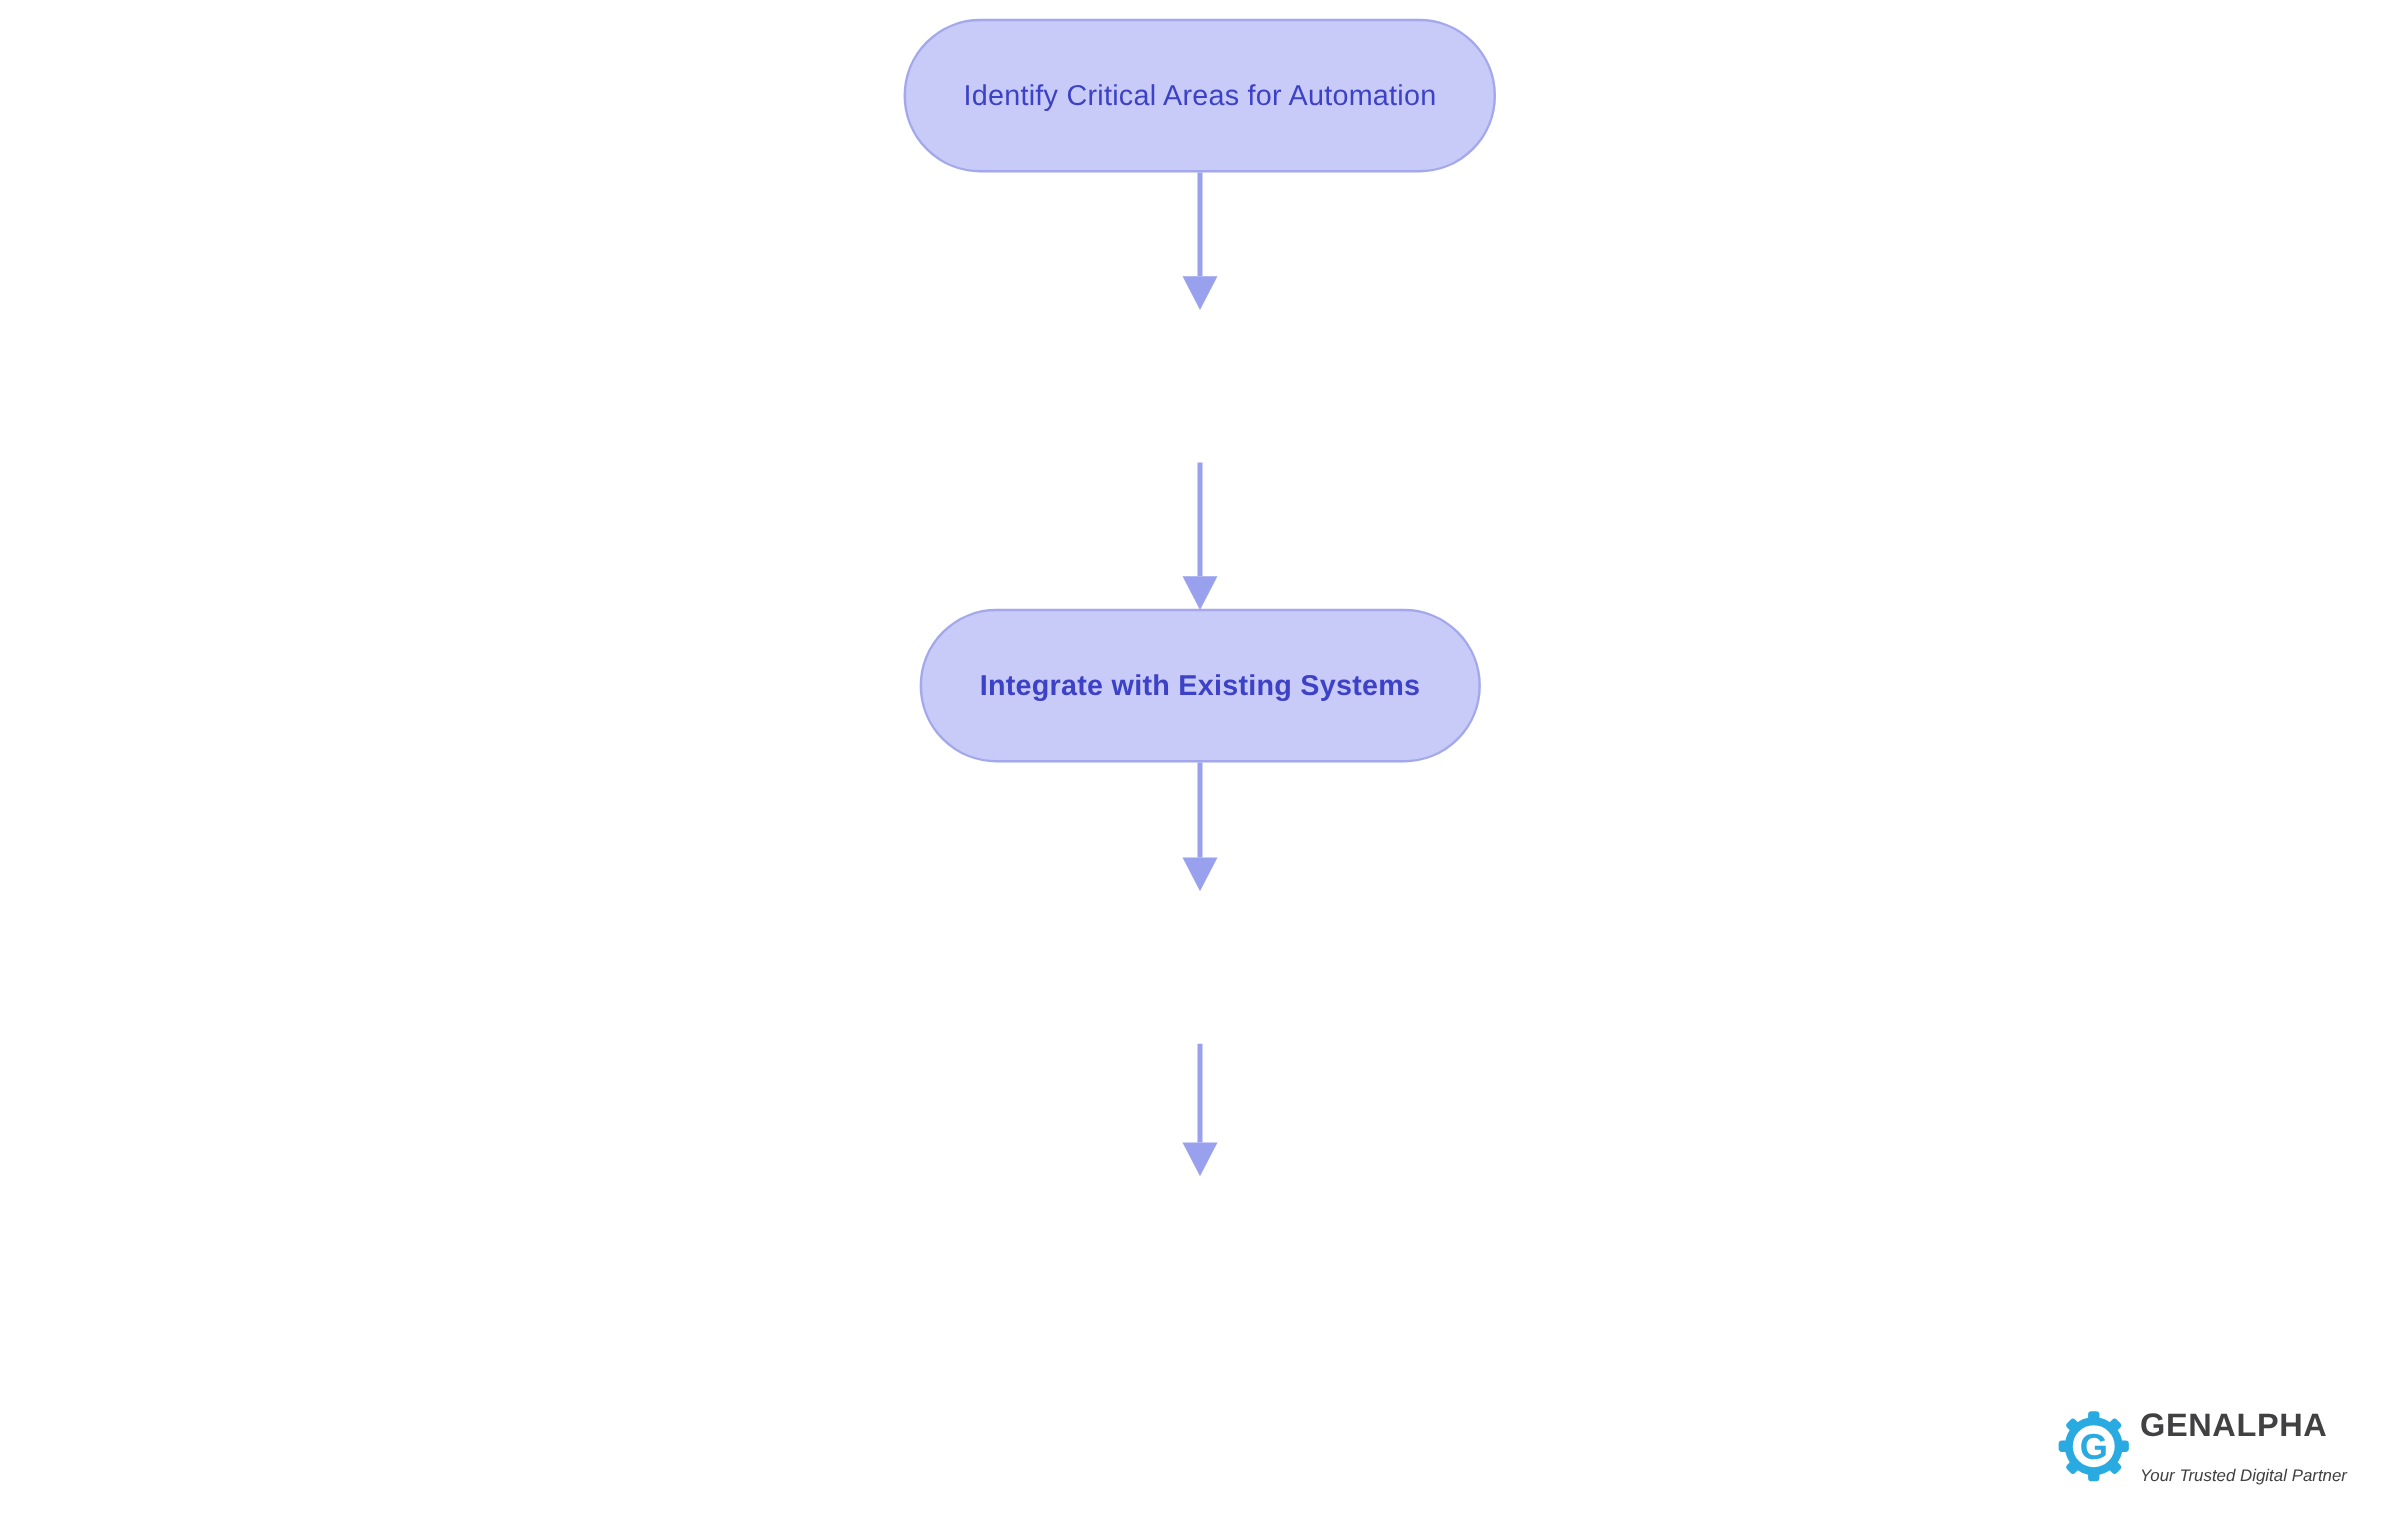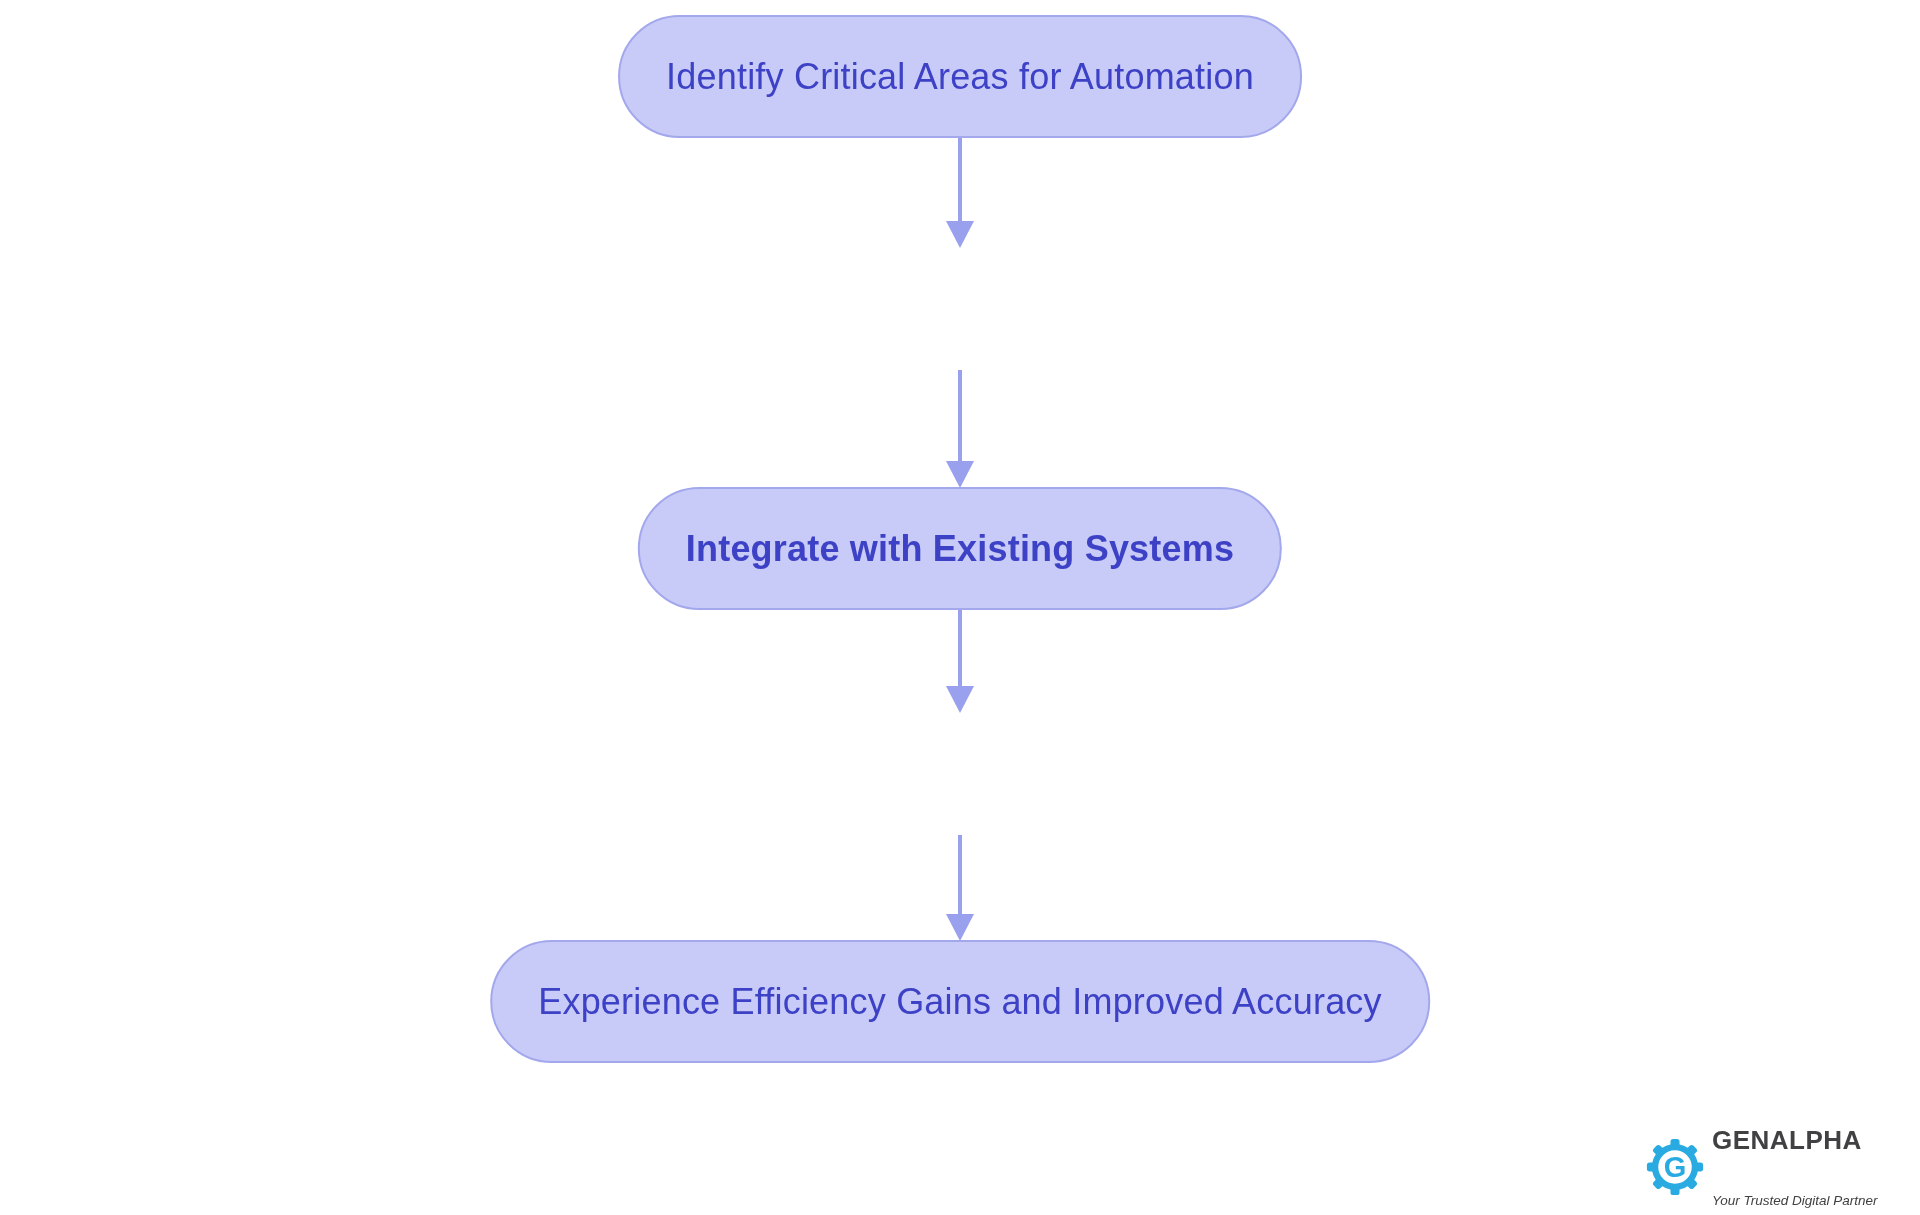--- a/index.html
+++ b/index.html
@@ -31,21 +31,21 @@
     background:var(--node-fill);
     border:2px solid var(--node-border);
     border-radius:62px;
     display:flex;
     align-items:center;
     justify-content:center;
     padding:0 46px;
     white-space:nowrap;
   }
   .flow-node span{
-    font-size:36px;
+    font-size:23px;
     letter-spacing:0.2px;
     color:var(--node-text);
   }
   .node-1{top:15px;}
   .node-2{top:247px;}
   .node-3{top:487px;font-weight:bold;}
   .node-4{top:712px;}
   .node-5{top:940px;}
 
   .flow-arrow{
@@ -77,21 +77,20 @@
     left:1646px;
     top:1126px;
     display:flex;
     align-items:center;
   }
   .brand-text{
     margin-left:8px;
     display:flex;
     flex-direction:column;
     justify-content:center;
-    gap:20px;
   }
   .brand-name{
     font-size:26px;
     font-weight:bold;
     letter-spacing:0.5px;
     color:var(--brand-dark);
     line-height:1.1;
   }
   .brand-tagline{
     font-size:13.5px;
@@ -128,23 +127,20 @@
     <div class="shaft"></div>
     <div class="head"></div>
   </div>
 
 
   <div class="flow-arrow arrow-4">
     <div class="shaft"></div>
     <div class="head"></div>
   </div>
 
-  <div class="flow-node node-5">
-    <span>Experience Efficiency Gains and Improved Accuracy</span>
-  </div>
 
   <div class="brand">
     <svg width="58" height="58" viewBox="0 0 64 64">
       <g fill="#29abe2">
         <rect x="27" y="1" width="10" height="13" rx="3"></rect>
         <rect x="27" y="1" width="10" height="13" rx="3" transform="rotate(45 32 32)"></rect>
         <rect x="27" y="1" width="10" height="13" rx="3" transform="rotate(90 32 32)"></rect>
         <rect x="27" y="1" width="10" height="13" rx="3" transform="rotate(135 32 32)"></rect>
         <rect x="27" y="1" width="10" height="13" rx="3" transform="rotate(180 32 32)"></rect>
         <rect x="27" y="1" width="10" height="13" rx="3" transform="rotate(225 32 32)"></rect>

